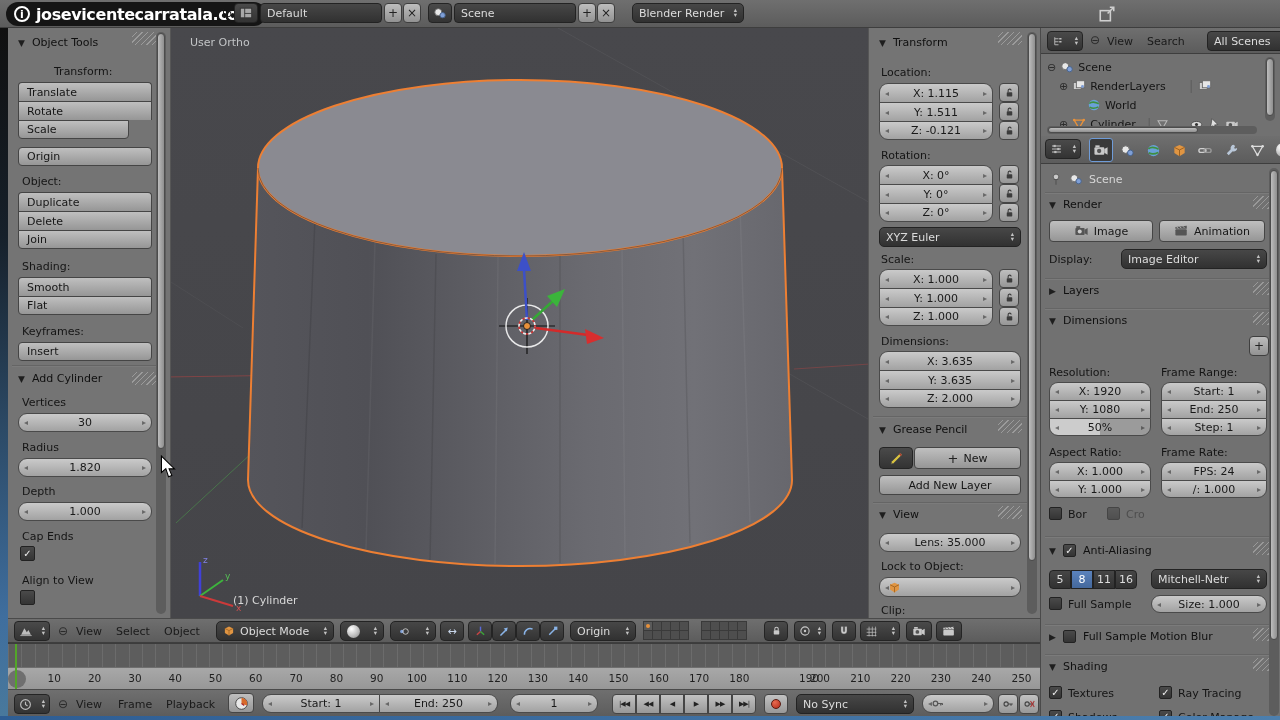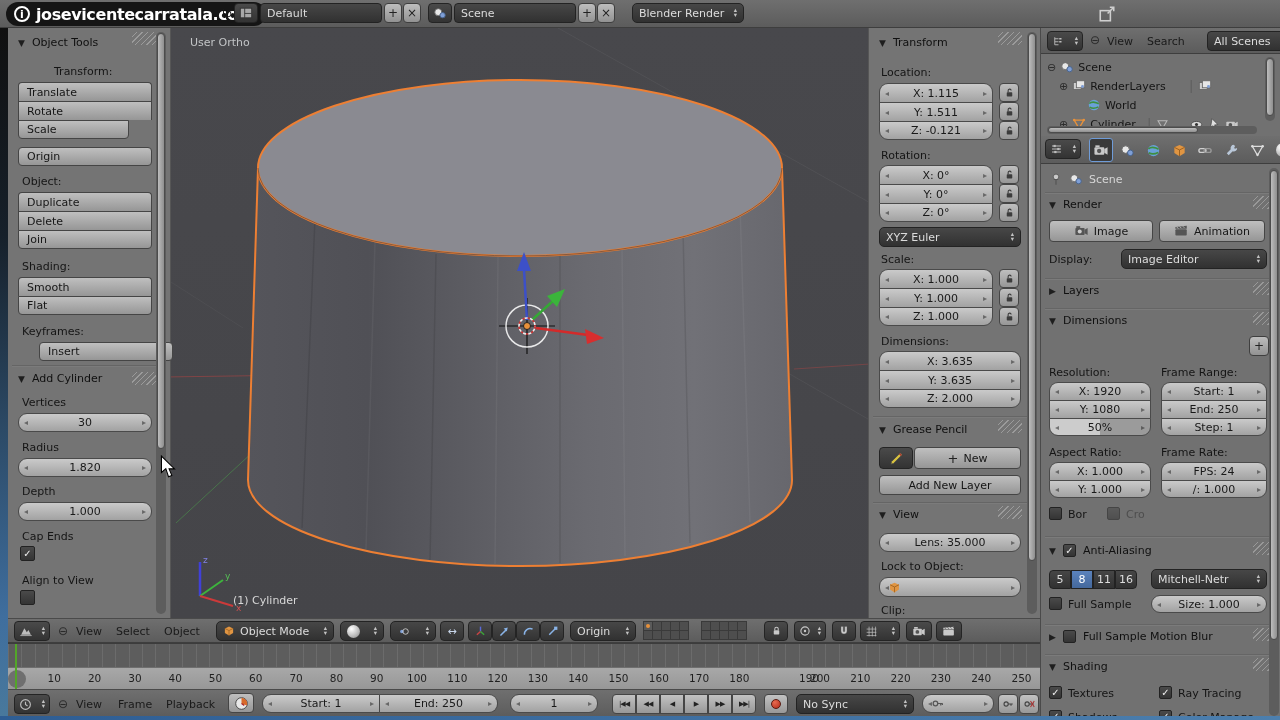--- a/index.html
+++ b/index.html
@@ -195,21 +195,21 @@
         <div class="btn b" style="left:10px;top:92px;width:111px;justify-content:flex-start;padding-left:8px;">Scale</div>
         <div class="btn" style="left:10px;top:119px;width:134px;justify-content:flex-start;padding-left:8px;">Origin</div>
         <span class="lbl" style="left:14px;top:147px;">Object:</span>
         <div class="btn t" style="left:10px;top:164px;width:134px;justify-content:flex-start;padding-left:8px;">Duplicate</div>
         <div class="btn m" style="left:10px;top:183px;width:134px;justify-content:flex-start;padding-left:8px;">Delete</div>
         <div class="btn b" style="left:10px;top:202px;width:134px;justify-content:flex-start;padding-left:8px;">Join</div>
         <span class="lbl" style="left:14px;top:232px;">Shading:</span>
         <div class="btn t" style="left:10px;top:249px;width:134px;justify-content:flex-start;padding-left:8px;">Smooth</div>
         <div class="btn b" style="left:10px;top:268px;width:134px;justify-content:flex-start;padding-left:8px;">Flat</div>
         <span class="lbl" style="left:14px;top:297px;">Keyframes:</span>
-        <div class="btn" style="left:10px;top:314px;width:134px;justify-content:flex-start;padding-left:8px;margin-left:21px;">Insert</div>
+        <div class="btn" style="left:10px;top:314px;width:134px;justify-content:flex-start;padding-left:8px;">Insert</div>
         <div class="pdiv" style="top:337px;"></div>
         <div class="ph" style="left:10px;top:344px;">
           <span class="tri open"></span>
           <span>Add Cylinder</span>
         </div>
         <span class="hatch" style="right:14px;top:344px;"></span>
         <span class="lbl" style="left:14px;top:368px;">Vertices</span>
         <div class="slider" style="left:10px;top:385px;width:134px;">
             <span class="val">30</span>
           </div>

